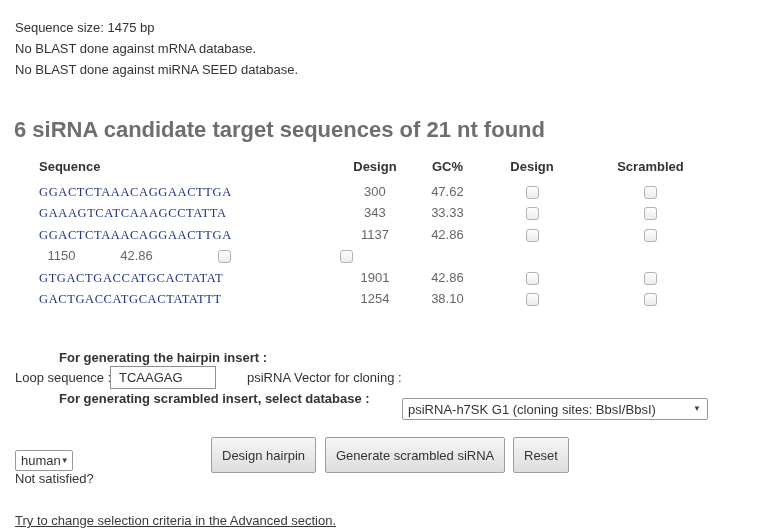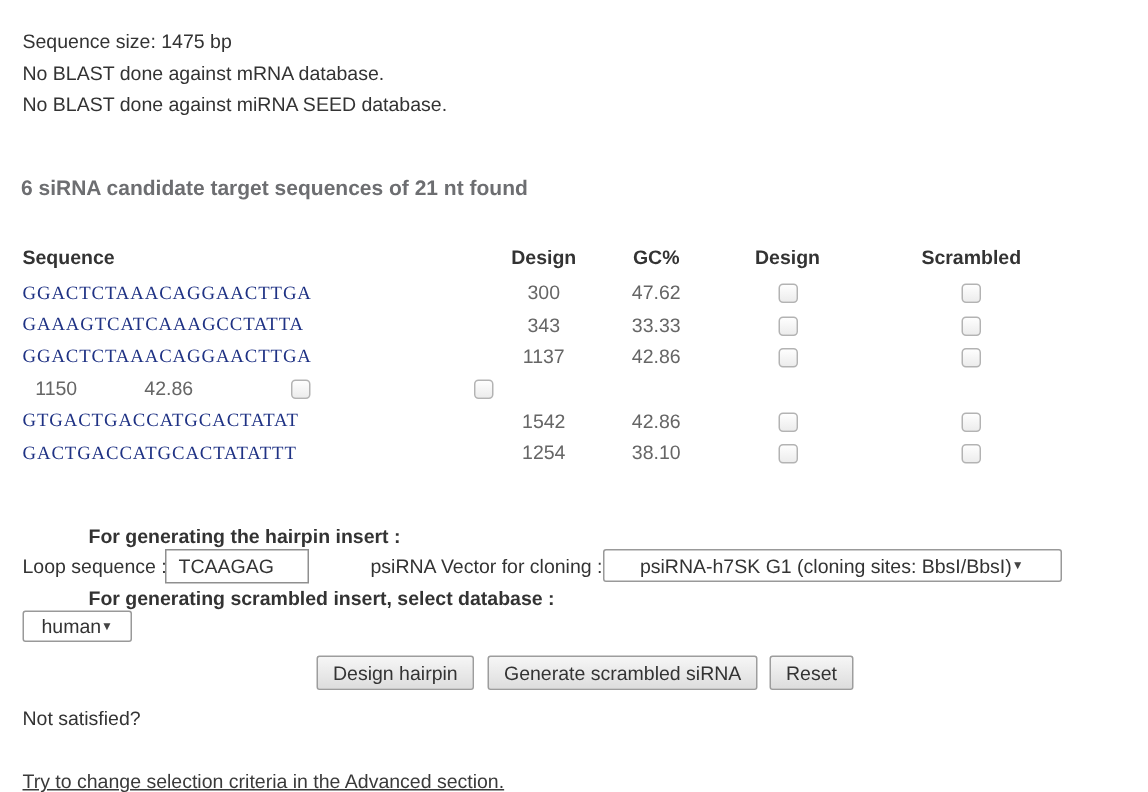--- a/index.html
+++ b/index.html
@@ -15,28 +15,28 @@
     overflow: hidden;
   }
   .abs { position: absolute; }
 
   
   .info-block { left: 15px; top: 17px; line-height: 21px; }
 
   
   .page-heading {
     left: 14px; top: 117px;
-    font-size: 14px;
+    font-size: 22px;
     font-weight: 700;
     color: #6d6e71;
   }
 
   
   .seq-table { left: 15px; top: 159px; width: 720px; }
-  .trow { display: flex; align-items: center; height: 21.4px; }
+  .trow { display: flex; align-items: flex-start; height: 21.4px; margin-left: 24px; }
   .thead-row { height: 25px; font-weight: 700; color: #333; }
   .c-seq { width: 325px; text-align: left; }
   .c-start { width: 45px; text-align: center; }
   .c-gc { width: 105px; text-align: center; }
   .c-design { width: 70px; text-align: center; }
   .c-scrambled { width: 175px; text-align: center; }
   .num-val { color: #666666; }
   .seq-text {
     font-family: "Liberation Serif", serif;
     font-size: 12.5px;
@@ -53,47 +53,48 @@
     vertical-align: middle;
     cursor: pointer;
   }
 
   
   .bold-label { font-weight: 700; margin-left: 44px; }
   .hairpin-label { left: 15px; top: 350px; }
   .loop-label { left: 15px; top: 370px; }
   .loop-input {
     left: 110px; top: 366px;
-    width: 96px; height: 23px;
+    width: 106px; height: 23px;
     border: 1px solid #8f8f8f;
     font-family: "Liberation Sans", sans-serif;
     font-size: 13px; color: #333;
     padding: 0 8px;
     background: #fff;
   }
   .vector-label { left: 247px; top: 370px; }
   .select-box {
     border: 1px solid #999999;
     border-radius: 2px;
     background: #ffffff;
     display: flex;
     align-items: center;
-    justify-content: center;
-    cursor: pointer;
+    justify-content: space-between;
+    cursor: pointer;
+    margin-top: 32px;
   }
   .vector-select { left: 402px; top: 366px; width: 306px; height: 22px; padding: 0 6px 0 5px; }
   .scrambled-label { left: 15px; top: 391px; }
-  .db-select { left: 15px; top: 407px; width: 73px; height: 21px; padding: 0 5px; }
+  .db-select { left: 15px; top: 418px; width: 58px; height: 21px; padding: 0 5px; }
   .dd-arrow { font-size: 8px; color: #444; line-height: 1; }
 
   
   .btn {
     position: absolute;
     top: 437px;
-    height: 23px;
+    height: 36px;
     border: 1px solid #9d9d9d;
     border-radius: 2px;
     background: linear-gradient(#f6f6f6, #dddddd);
     font-family: "Liberation Sans", sans-serif;
     font-size: 13px;
     color: #333;
     padding: 0 10px;
     cursor: pointer;
   }
   .btn-design { left: 211px; }
@@ -181,21 +182,21 @@
       </div>
       <div class="c-scrambled">
         <span class="checkbox"></span>
       </div>
     </div>
 
     <div class="trow">
       <div class="c-seq">
         <span class="seq-text">GTGACTGACCATGCACTATAT</span>
       </div>
-      <div class="c-start num-val">1542</div>
+      <div class="c-start num-val">1901</div>
       <div class="c-gc num-val">42.86</div>
       <div class="c-design">
         <span class="checkbox"></span>
       </div>
       <div class="c-scrambled">
         <span class="checkbox"></span>
       </div>
     </div>
 
     <div class="trow">

